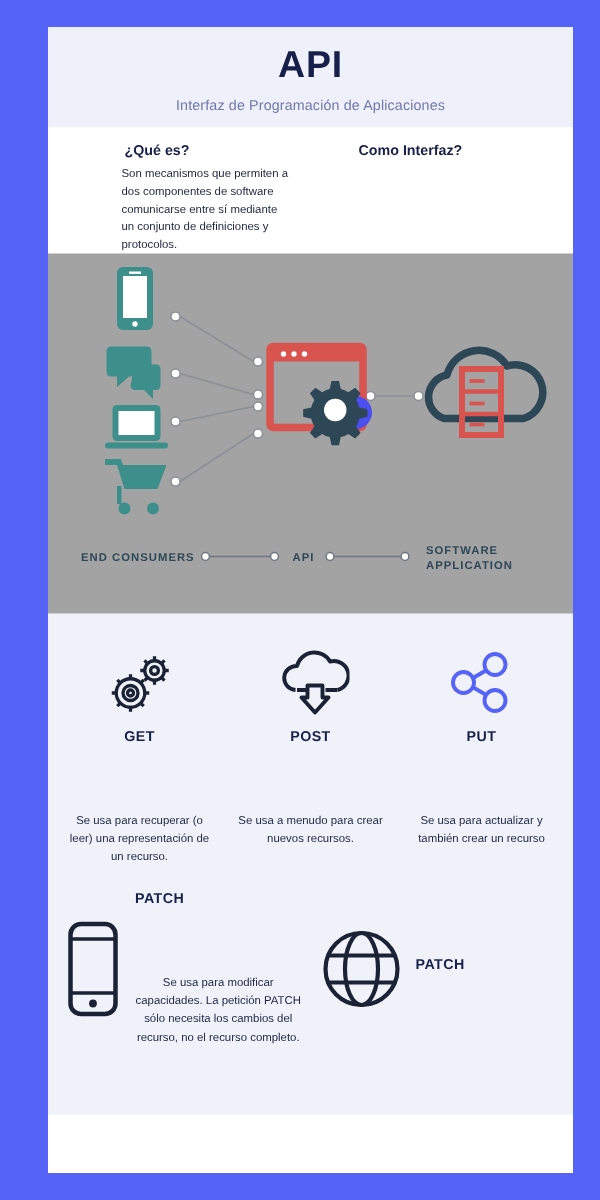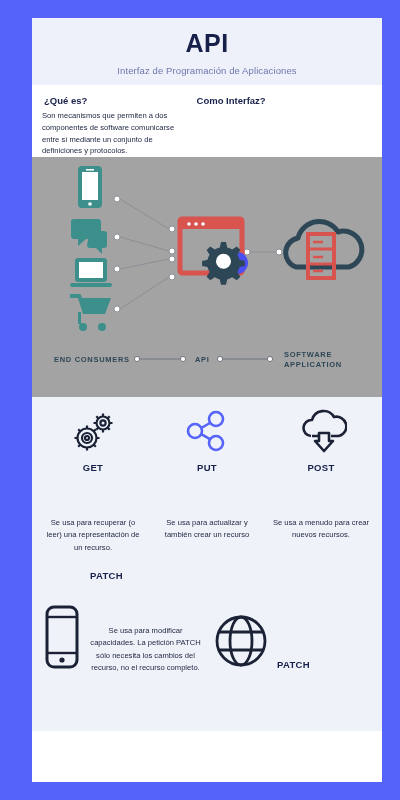--- a/index.html
+++ b/index.html
@@ -42,21 +42,21 @@
     color: #6f77ad;
     letter-spacing: .1px;
   }
 
   
   .intro {
     display: flex;
     padding: 10px 6px 0 6px;
     background: #ffffff;
   }
-  .intro .col { padding: 0 4px; }
+  .intro .col { padding: 0 4px; margin-left: 39px; }
   .intro .col.left  { width: 160px; }
   .intro .col.right { width: 190px; }
   .intro h2 {
     font-size: 9.5px;
     font-weight: bold;
     color: #17204a;
     margin-bottom: 4px;
   }
   .intro .col.left h2 { margin-left: 2px; }
   .intro p {
@@ -69,21 +69,21 @@
   .diagram {
     position: relative;
     height: 240px;
     background: #a3a3a3;
   }
   .diagram svg { display: block; }
 
   
   .methods {
     background: #eff2f9;
-    padding: 6px 0 0 0;
+    padding: 18px 0 0 0;
     height: 334px;
   }
   .row-top {
     display: flex;
     padding: 0 4px;
   }
   .m-cell {
     flex: 1;
     text-align: center;
     padding: 0 8px;
@@ -104,21 +104,21 @@
   }
 
   
   .row-bot {
     display: flex;
     padding: 16px 4px 0 4px;
   }
   .b-cell {
     flex: 1;
     display: flex;
-    align-items: flex-end;
+    align-items: center;
     padding: 0 6px;
   }
   .b-cell .ic { flex: 0 0 auto; padding-top: 6px; }
   .b-text { padding-left: 8px; text-align: center; }
   .b-text .m-title { margin: 0 0 4px 0; text-align: left; }
   .b-cell.delete .b-text .m-title { text-align: center; }
   .b-text .m-desc { text-align: center; }
   .b-cell.delete .b-text .m-desc { text-align: left; }
 
   
@@ -268,46 +268,46 @@
                        M26.8 20.2 l-2.5 2.5 M11.7 35.3 l-2.5 2.5"></path>
             </g>
           </svg>
         </div>
         <div class="m-title">GET</div>
         <div class="m-desc">Se usa para recuperar (o leer) una representación de un recurso.</div>
       </div>
 
       <div class="m-cell">
         <div class="ic">
+          <svg width="52" height="46" viewBox="0 0 52 46">
+            <g fill="none" stroke="#1b2235" stroke-width="2.6" stroke-linejoin="round">
+              <path d="M16 27 a8 8 0 0 1 1 -16 a12 12 0 0 1 22 -3 a9 9 0 0 1 5 19"></path>
+              <path d="M17 27 h6 M36 27 h8"></path>
+              <path d="M24 24 h10 v8 h4 l-9 10 l-9 -10 h4 z"></path>
+            </g>
+          </svg>
+        </div>
+        <div class="m-title">POST</div>
+        <div class="m-desc">Se usa a menudo para crear nuevos recursos.</div>
+      </div>
+
+      <div class="m-cell">
+        <div class="ic">
           <svg width="48" height="46" viewBox="0 0 48 46">
             <g fill="none" stroke="#5563f8" stroke-width="2.6">
               <circle cx="33" cy="10" r="7"></circle>
               <circle cx="33" cy="34" r="7"></circle>
               <circle cx="12" cy="22" r="7"></circle>
               <path d="M18.3 19 l8.6 -5 M18.3 25.2 l8.6 5"></path>
             </g>
           </svg>
         </div>
         <div class="m-title">PUT</div>
         <div class="m-desc">Se usa para actualizar y también crear un recurso</div>
       </div>
-
-      <div class="m-cell">
-        <div class="ic">
-          <svg width="52" height="46" viewBox="0 0 52 46">
-            <g fill="none" stroke="#1b2235" stroke-width="2.6" stroke-linejoin="round">
-              <path d="M16 27 a8 8 0 0 1 1 -16 a12 12 0 0 1 22 -3 a9 9 0 0 1 5 19"></path>
-              <path d="M17 27 h6 M36 27 h8"></path>
-              <path d="M24 24 h10 v8 h4 l-9 10 l-9 -10 h4 z"></path>
-            </g>
-          </svg>
-        </div>
-        <div class="m-title">POST</div>
-        <div class="m-desc">Se usa a menudo para crear nuevos recursos.</div>
-      </div>
     </div>
 
     <div class="row-bot">
 
       <div class="b-cell patch">
         <div class="ic">
           <svg width="40" height="66" viewBox="0 0 40 66">
             <rect x="5" y="3" width="30" height="60" rx="7" fill="none" stroke="#1b2235" stroke-width="3"></rect>
             <line x1="5" y1="13" x2="35" y2="13" stroke="#1b2235" stroke-width="2.4"></line>
             <line x1="5" y1="49" x2="35" y2="49" stroke="#1b2235" stroke-width="2.4"></line>

